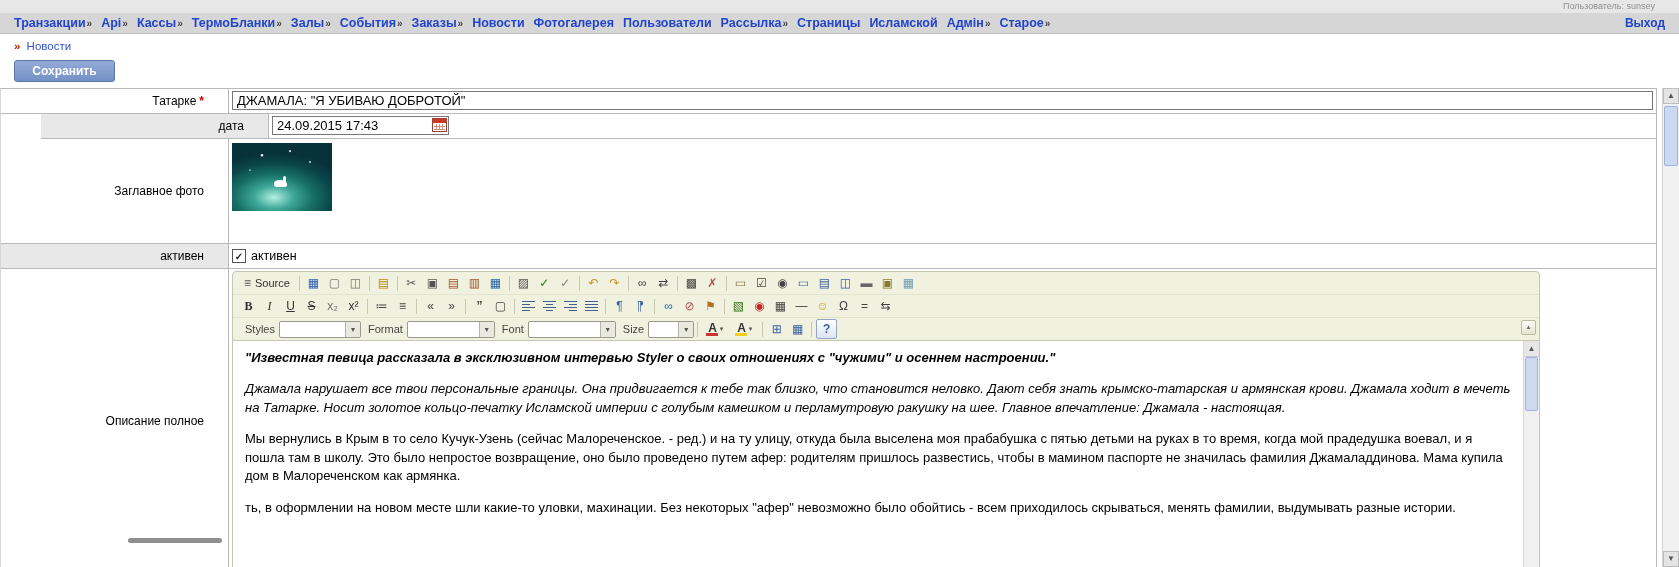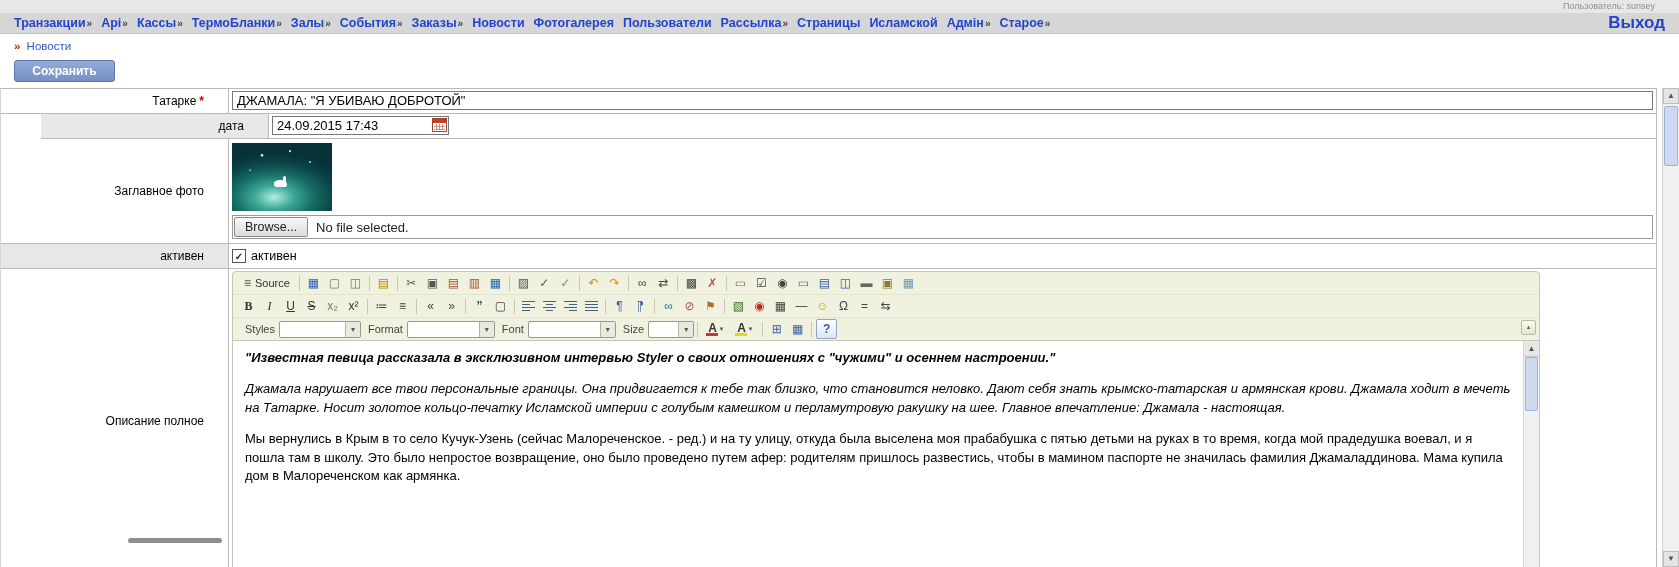--- a/index.html
+++ b/index.html
@@ -6,21 +6,21 @@
   .screen{position:relative;width:1679px;height:567px;overflow:hidden;background:#fff;font-family:"Liberation Sans",sans-serif;text-decoration:underline;}
 
   
   .topstrip{position:absolute;top:0;left:0;right:0;height:13px;background:#e7e7e7;font-size:9px;color:#8f8f8f;line-height:13px;text-align:right;padding-right:24px;box-sizing:border-box;}
 
   
   .menubar{position:absolute;top:13px;left:0;right:0;height:21px;background:#d6d6d6;border-bottom:1px solid #bfbfbf;display:flex;align-items:center;padding:0 14px;box-sizing:border-box;}
   .menu-items{display:flex;align-items:center;flex-wrap:nowrap;}
   .menu-item{color:#2244cc;font-weight:bold;font-size:12.5px;text-decoration:none;margin-right:9px;white-space:nowrap;cursor:pointer;}
   .menu-caret{font-size:10px;color:#454545;margin-left:1px;font-weight:bold;}
-  .logout{margin-left:auto;color:#2244cc;font-weight:bold;font-size:17px;text-decoration:none;cursor:pointer;}
+  .logout{margin-left:auto;color:#2244cc;font-weight:bold;font-size:12px;text-decoration:none;cursor:pointer;}
 
   
   .breadcrumb{position:absolute;top:40px;left:14px;font-size:11.5px;}
   .bc-marker{color:#cc2200;font-weight:bold;margin-right:3px;}
   .bc-link{color:#3355cc;text-decoration:none;cursor:pointer;}
 
   
   .save-btn{position:absolute;top:60px;left:14px;width:101px;height:22px;background:linear-gradient(#93abd8,#7590c4);border:1px solid #5a75a8;border-radius:3px;color:#fff;font-weight:bold;font-size:12px;font-family:"Liberation Sans",sans-serif;cursor:pointer;}
 
   
@@ -165,24 +165,20 @@
 
     <div class="frow row-photo">
       <div class="lbl">
         <span>Заглавное фото</span>
       </div>
       <div class="fld">
         <div class="thumb">
           <span class="bird"></span>
           <span class="stars"></span>
         </div>
-        <div class="file-ctl">
-          <button class="browse-btn">Browse...</button>
-          <span class="file-status">No file selected.</span>
-        </div>
       </div>
     </div>
 
     <div class="frow row-active">
       <div class="lbl gray">
         <span>активен</span>
       </div>
       <div class="fld" style="display:flex;align-items:center;">
         <span class="cb">
           <span>✓</span>
@@ -439,20 +435,21 @@
               <span class="tbtn boxed" title="about">
                 <span class="gl" style="color: rgb(58, 95, 158); font-weight: bold;">?</span>
               </span>
             </div>
           <span class="tb-collapse">▴</span>
           <div class="ed-content-wrap">
             <div class="ed-content" id="ed-content">
                 <p class="cb-bold-italic">"Известная певица рассказала в эксклюзивном интервью Styler о своих отношениях с "чужими" и осеннем настроении."</p>
                 <p class="cb-italic">Джамала нарушает все твои персональные границы. Она придвигается к тебе так близко, что становится неловко. Дают себя знать крымско-татарская и армянская крови. Джамала ходит в мечеть на Татарке. Носит золотое кольцо-печатку Исламской империи с голубым камешком и перламутровую ракушку на шее. Главное впечатление: Джамала - настоящая.</p>
                 <p class="cb-normal"> Мы вернулись в Крым в то село Кучук-Узень (сейчас Малореченское. - ред.) и на ту улицу, откуда была выселена моя прабабушка с пятью детьми на руках в то время, когда мой прадедушка воевал, и я пошла там в школу. Это было непростое возвращение, оно было проведено путем афер: родителям пришлось развестись, чтобы в мамином паспорте не значилась фамилия Джамаладдинова. Мама купила дом в Малореченском как армянка.</p>
+                <p class="cb-normal">ть, в оформлении на новом месте шли какие-то уловки, махинации. Без некоторых "афер" невозможно было обойтись - всем приходилось скрываться, менять фамилии, выдумывать разные истории.</p>
               </div>
             <div class="ed-scroll">
               <div class="ed-up">▲</div>
               <div class="ed-thumb"></div>
             </div>
           </div>
         </div>
       </div>
     </div>
 

